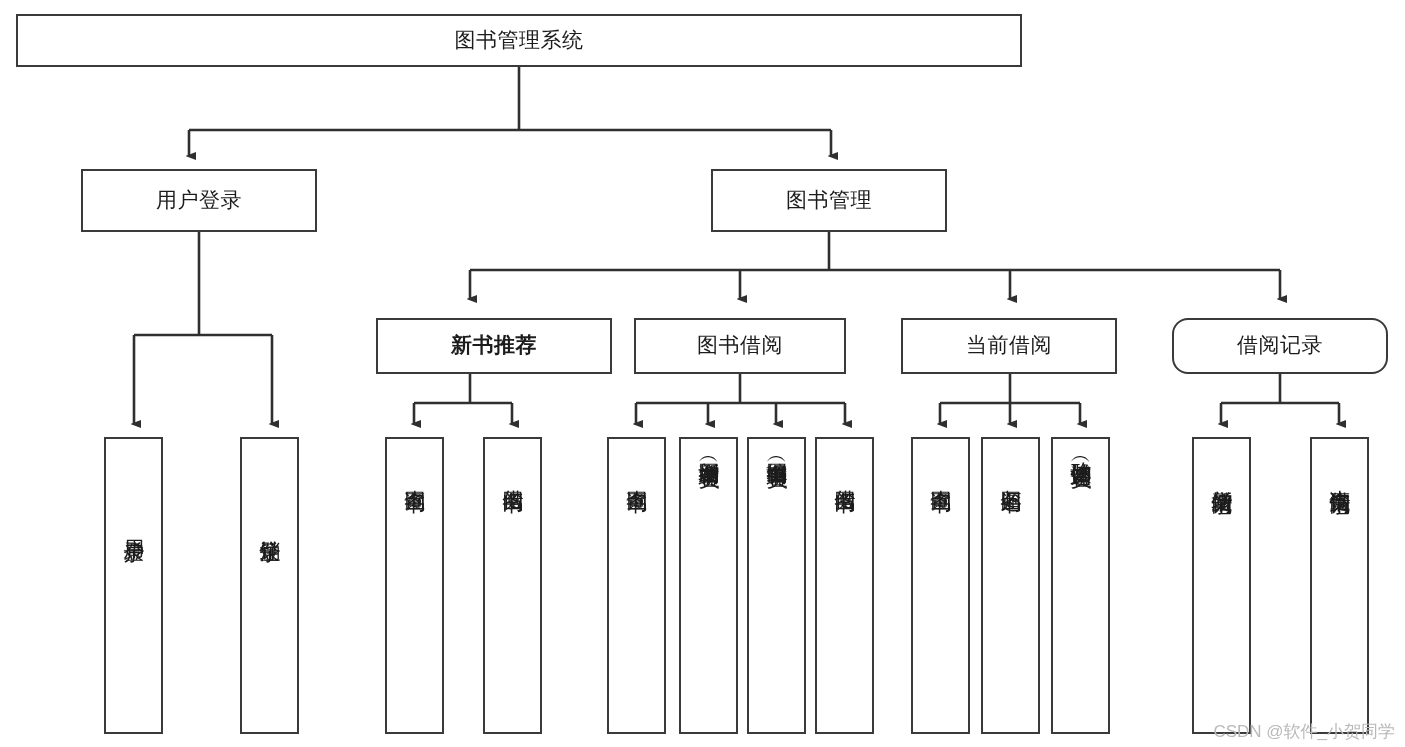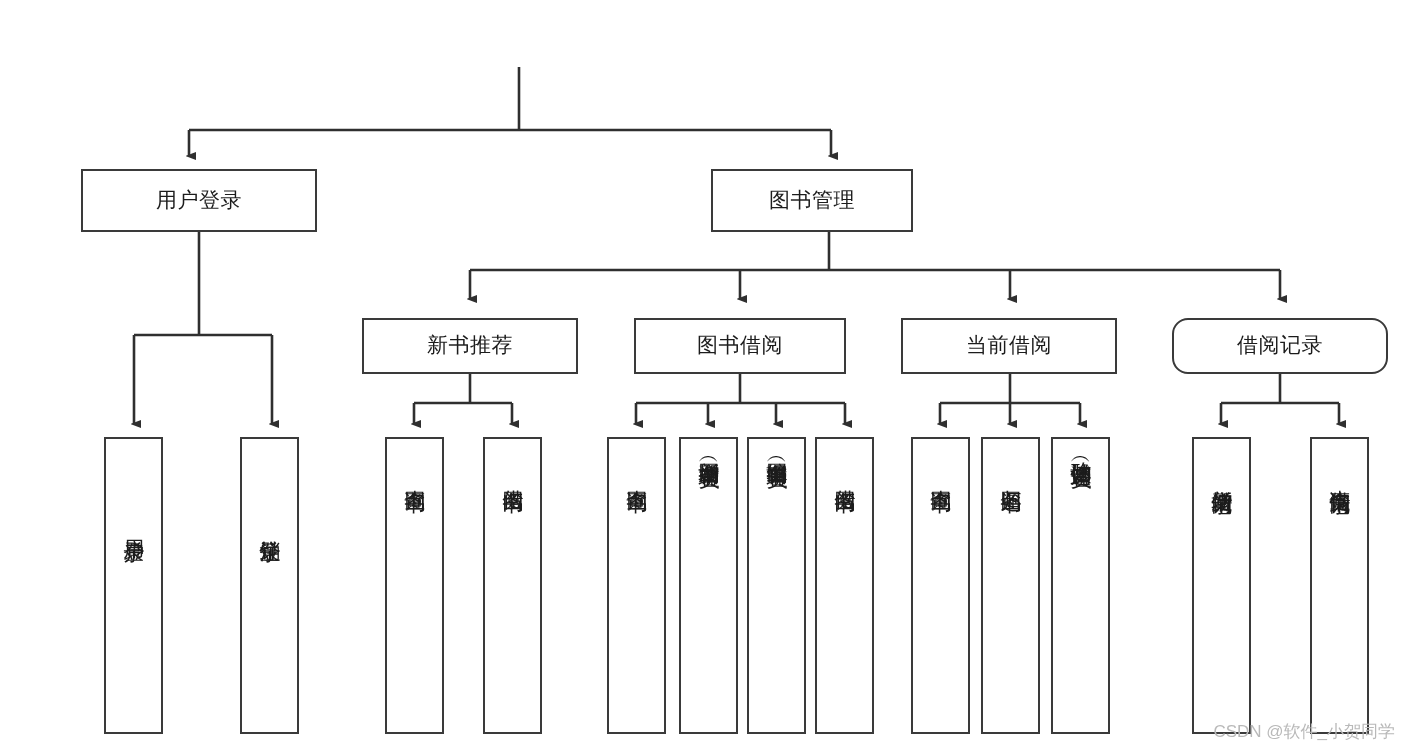--- a/index.html
+++ b/index.html
@@ -121,29 +121,32 @@
       <path d="M1010,403 L1010,424" marker-end="url(#arrow)"></path>
       <path d="M1080,403 L1080,424" marker-end="url(#arrow)"></path>
 
       <path d="M1280,374 L1280,403"></path>
       <path d="M1221,403 L1339,403"></path>
       <path d="M1221,403 L1221,424" marker-end="url(#arrow)"></path>
       <path d="M1339,403 L1339,424" marker-end="url(#arrow)"></path>
     </g>
   </svg>
 
+  <div class="node horiz" style="left:16px; top:14px; width:1006px; height:53px;">
+    <span class="label">图书管理系统</span>
+  </div>
 
   <div class="node horiz" style="left:81px; top:169px; width:236px; height:63px;">
     <span class="label">用户登录</span>
   </div>
-  <div class="node horiz" style="left:711px; top:169px; width:202px; height:63px;">
+  <div class="node horiz" style="left:711px; top:169px; width:236px; height:63px;">
     <span class="label">图书管理</span>
   </div>
 
-  <div class="node horiz" style="left:362px; top:318px; width:216px; height:56px;">
+  <div class="node horiz" style="left:376px; top:318px; width:236px; height:56px;font-weight:bold;">
     <span class="label">新书推荐</span>
   </div>
   <div class="node horiz" style="left:901px; top:318px; width:216px; height:56px;">
     <span class="label">当前借阅</span>
   </div>
   <div class="node horiz" style="left:634px; top:318px; width:212px; height:56px;">
     <span class="label">图书借阅</span>
   </div>
   <div class="node horiz" style="left:1172px; top:318px; width:216px; height:56px;border-radius:16px;">
     <span class="label">借阅记录</span>

